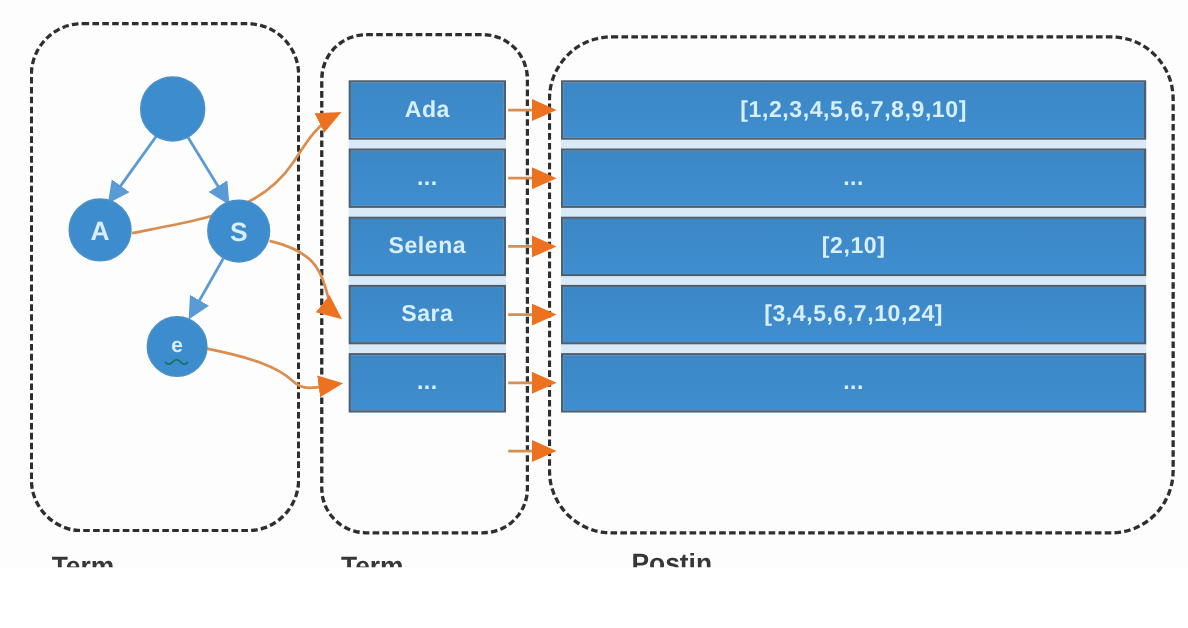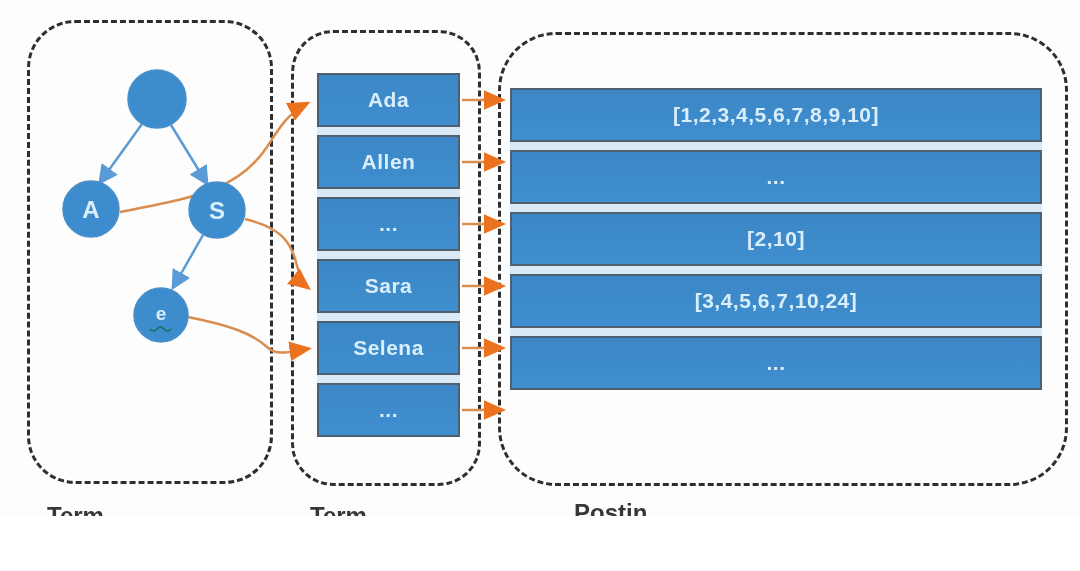--- a/index.html
+++ b/index.html
@@ -9,21 +9,21 @@
   }
   
   .panel{position:absolute;border:3px dashed #2e2e2e;background:transparent;}
   .panel-left {left:27px; top:20px;  width:240px; height:458px; border-radius:48px;}
   .panel-mid  {left:291px;top:30px;  width:184px; height:450px; border-radius:42px;}
   .panel-right{left:498px;top:32px;  width:564px; height:448px; border-radius:58px;}
 
   
   .col{position:absolute;display:flex;flex-direction:column;gap:8px;background:#d9e9f6;}
   .col-dict{left:317px;top:73px;width:143px;}
-  .col-post{left:510px;top:73px;width:532px;margin-top:15px;}
+  .col-post{left:510px;top:73px;width:532px;}
   .cell{
     height:54px;box-sizing:border-box;border:2px solid #4e5f70;
     background:linear-gradient(180deg,#3c87c6 0%,#3f8ecf 100%);
     color:#d9eefb;display:flex;align-items:center;justify-content:center;
     font-size:21px;font-weight:600;letter-spacing:.5px;
   }
   .overlay{position:absolute;left:0;top:0;width:1080px;height:571px;pointer-events:none;}
   .node-label{fill:#d9eefb;font-family:"Liberation Sans",sans-serif;font-weight:700;}
 
   .axis-label{
@@ -43,24 +43,23 @@
 <body>
 
 <div class="stage">
 
   <div class="panel panel-left"></div>
   <div class="panel panel-mid"></div>
   <div class="panel panel-right"></div>
 
   <div class="col col-dict">
     <div class="cell">Ada</div>
-    <div class="cell">Allen</div>
     <div class="cell">...</div>
+    <div class="cell">Selena</div>
     <div class="cell">Sara</div>
-    <div class="cell">Selena</div>
     <div class="cell">...</div>
   </div>
 
   <div class="col col-post">
     <div class="cell">[1,2,3,4,5,6,7,8,9,10]</div>
     <div class="cell">...</div>
     <div class="cell">[2,10]</div>
     <div class="cell">[3,4,5,6,7,10,24]</div>
     <div class="cell">...</div>
   </div>

